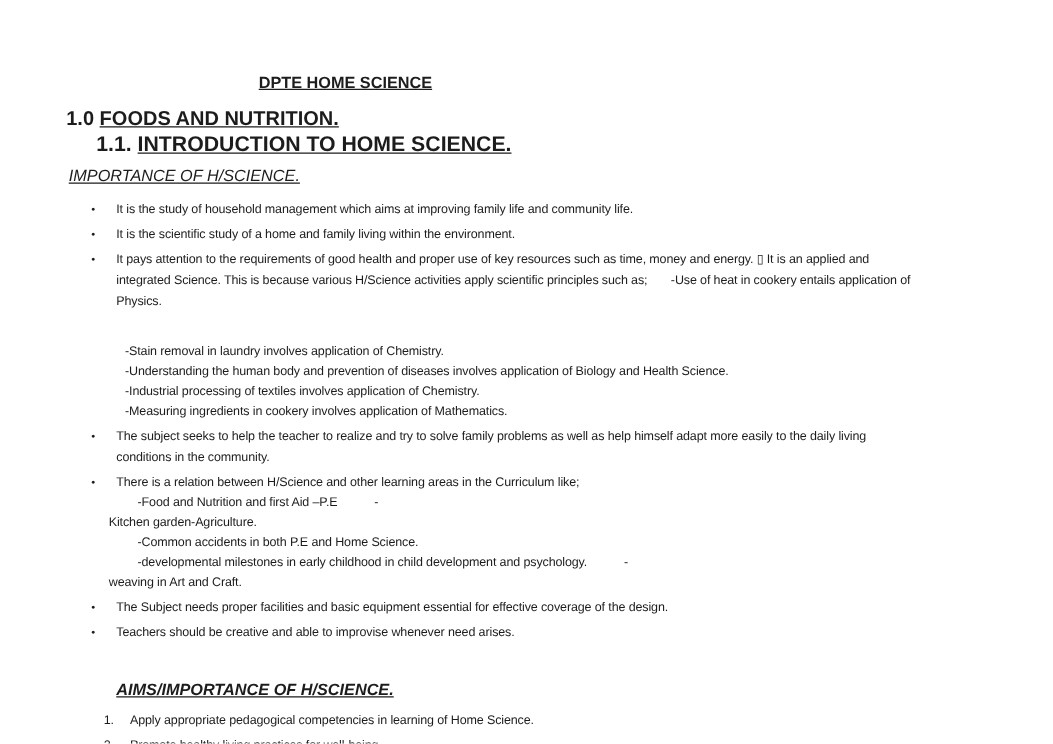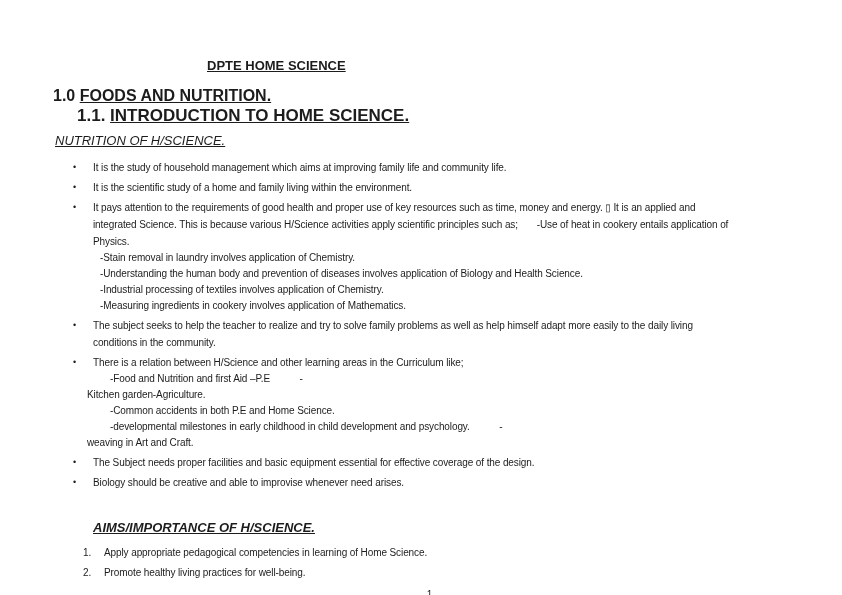--- a/index.html
+++ b/index.html
@@ -30,21 +30,21 @@
   .bullet{
     position:relative;
     margin-left:40px;margin-bottom:3px;
     line-height:17px;white-space:pre;
   }
   .bullet .marker{
     position:absolute;left:-20px;top:0;
     font-size:9px;
   }
   .no-gap{margin-bottom:0;}
-  .subblock{margin-left:47px;line-height:16px;white-space:pre;margin-bottom:3px;}
+  .subblock{margin-left:47px;line-height:16px;white-space:pre;margin-bottom:3px;margin-top:24px;}
   .sub5{margin-left:57px;line-height:16px;white-space:pre;}
   .hang5{margin-left:34px;line-height:16px;white-space:pre;}
   .rel-group{margin-bottom:3px;}
   .aims-head{
     font-size:13px;font-style:italic;letter-spacing:0;
     line-height:16px;margin:29px 0 8px 40px;white-space:pre;font-weight:bold;
   }
   .aims-item{
     position:relative;margin-left:30px;margin-bottom:3px;
     line-height:17px;white-space:pre;
@@ -58,21 +58,21 @@
 <body>
 
 <div class="page">
 
   <div class="doc-title u">DPTE HOME SCIENCE</div>
 
   <div class="h1"><span>1.0 </span><span class="u">FOODS AND NUTRITION.</span></div>
 
   <div class="h2"><span>1.1. </span><span class="u">INTRODUCTION TO HOME SCIENCE.</span></div>
 
-  <div class="ithead u">NUTRITION OF H/SCIENCE.</div>
+  <div class="ithead u">IMPORTANCE OF H/SCIENCE.</div>
 
   <div class="bullet"><span class="marker">•</span><span>It is the study of household management which aims at improving family life and community life.</span></div>
 
   <div class="bullet"><span class="marker">•</span><span>It is the scientific study of a home and family living within the environment.</span></div>
 
   <div class="bullet no-gap"><span class="marker">•</span><span>It pays attention to the requirements of good health and proper use of key resources such as time, money and energy. ▯ It is an applied and
 integrated Science. This is because various H/Science activities apply scientific principles such as;       -Use of heat in cookery entails application of
 Physics.</span></div>
 
   <div class="subblock">-Stain removal in laundry involves application of Chemistry.
@@ -88,21 +88,21 @@
   <div class="rel-group">
     <div class="sub5">-Food and Nutrition and first Aid –P.E           -</div>
     <div class="hang5">Kitchen garden-Agriculture.</div>
     <div class="sub5">-Common accidents in both P.E and Home Science.</div>
     <div class="sub5">-developmental milestones in early childhood in child development and psychology.           -</div>
     <div class="hang5">weaving in Art and Craft.</div>
   </div>
 
   <div class="bullet"><span class="marker">•</span><span>The Subject needs proper facilities and basic equipment essential for effective coverage of the design.</span></div>
 
-  <div class="bullet"><span class="marker">•</span><span>Biology should be creative and able to improvise whenever need arises.</span></div>
+  <div class="bullet"><span class="marker">•</span><span>Teachers should be creative and able to improvise whenever need arises.</span></div>
 
   <div class="aims-head u">AIMS/IMPORTANCE OF H/SCIENCE.</div>
 
   <div class="aims-item"><span class="num">1.</span><span>Apply appropriate pedagogical competencies in learning of Home Science.</span></div>
 
   <div class="aims-item"><span class="num">2.</span><span>Promote healthy living practices for well-being.</span></div>
 
   <div class="pagenum">1</div>
 
 </div>

